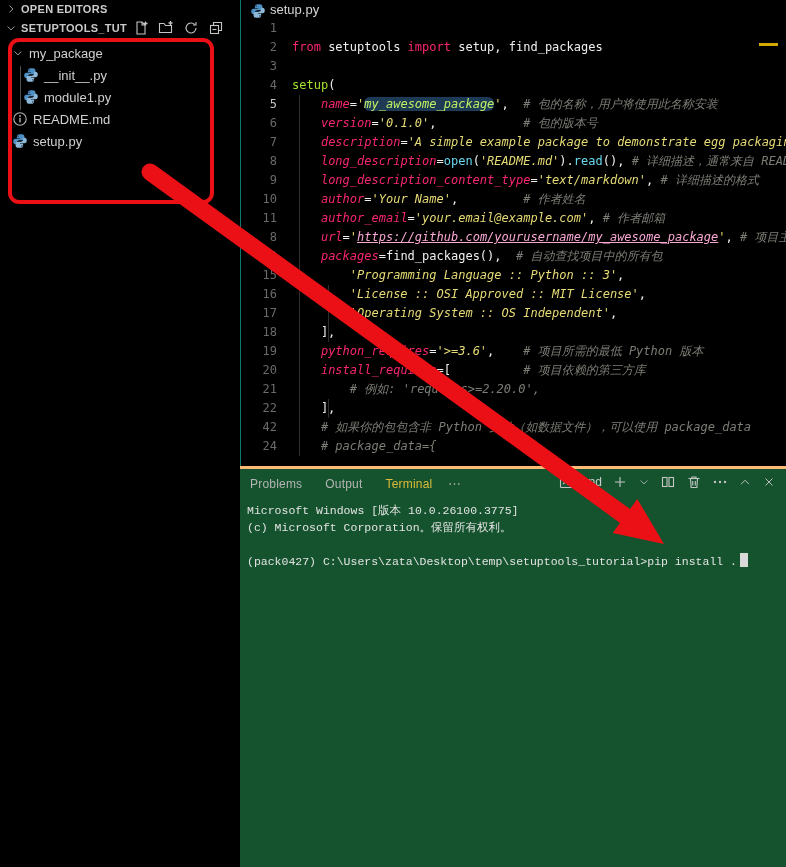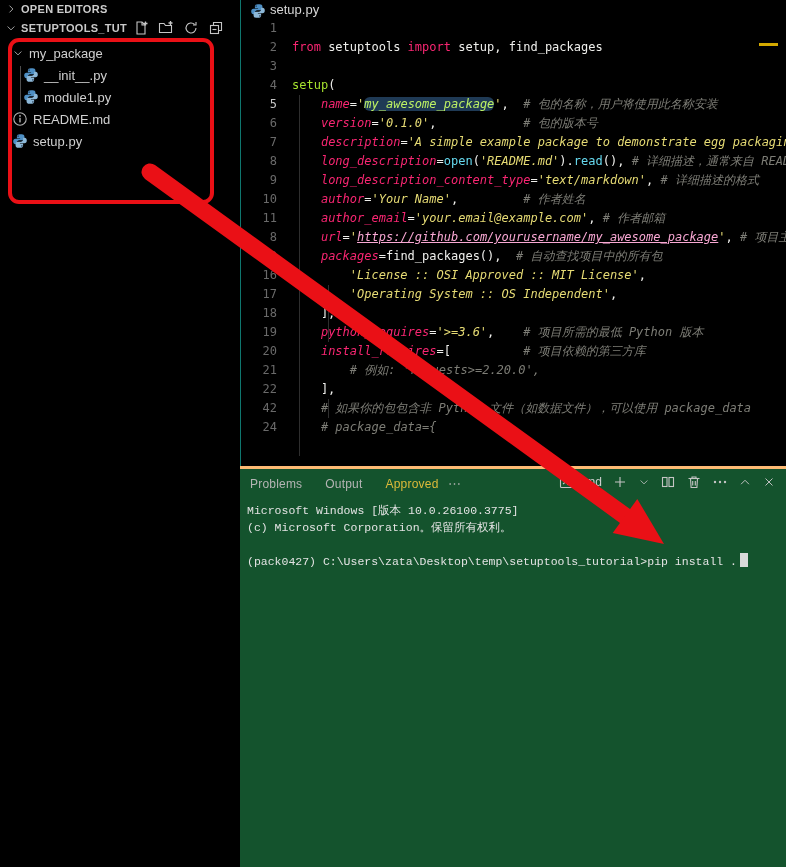--- a/index.html
+++ b/index.html
@@ -196,20 +196,24 @@
         </div>
         <div class="code-line">
           <div class="gut">8</div>
           <div class="lc"><span class="tp">    </span><span class="ta">url</span><span class="tp">=</span><span class="ts">'</span><span class="tl">https://github.com/yourusername/my_awesome_package</span><span class="ts">'</span><span class="tp">, </span><span class="tc"># 项目主页</span></div>
         </div>
         <div class="code-line">
           <div class="gut">13</div>
           <div class="lc"><span class="tp">    </span><span class="ta">packages</span><span class="tp">=</span><span class="tp">find_packages</span><span class="tp">(),  </span><span class="tc"># 自动查找项目中的所有包</span></div>
         </div>
         <div class="code-line">
+          <div class="gut">15</div>
+          <div class="lc"><span class="tp">        </span><span class="ts">'Programming Language :: Python :: 3'</span><span class="tp">,</span></div>
+        </div>
+        <div class="code-line">
           <div class="gut">16</div>
           <div class="lc"><span class="tp">        </span><span class="ts">'License :: OSI Approved :: MIT License'</span><span class="tp">,</span></div>
         </div>
         <div class="code-line">
           <div class="gut">17</div>
           <div class="lc"><span class="tp">        </span><span class="ts">'Operating System :: OS Independent'</span><span class="tp">,</span></div>
         </div>
         <div class="code-line">
           <div class="gut">18</div>
           <div class="lc"><span class="tp">    ],</span></div>
@@ -240,21 +244,21 @@
         </div>
       </div>
   </div>
 </div>
 <div class="ovr-dash"></div>
 
 <div class="panel">
   <div class="panel-tabs" id="panel-tabs">
       <span class="ptab">Problems</span>
       <span class="ptab">Output</span>
-      <span class="ptab active">Approved</span>
+      <span class="ptab active">Terminal</span>
     </div>
   <span class="ptab-more" style="position:absolute;left:208px;top:7px;">⋯</span>
   <div class="panel-actions">
     <span class="cmd-group">
       <svg class="icon16 ic" viewBox="0 0 16 16">
           <rect x="1.5" y="2.5" width="13" height="11" rx="1"></rect>
           <polyline points="4,6 6.5,8 4,10"></polyline>
           <line x1="8" y1="10.5" x2="11" y2="10.5"></line>
         </svg>
       <span class="cmd-label">cmd</span>

